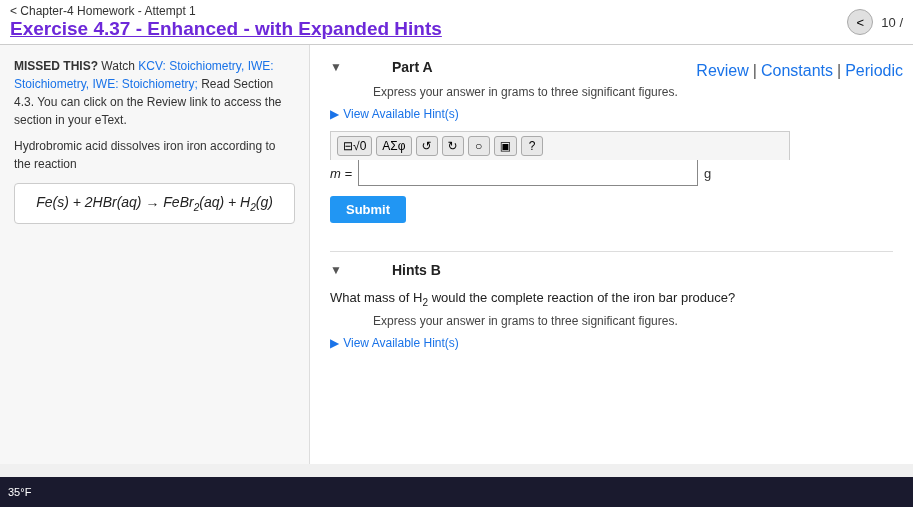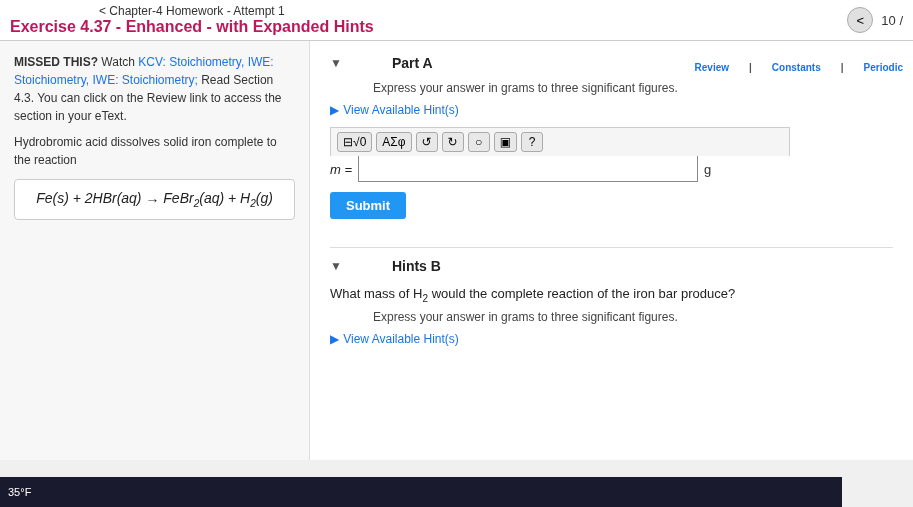--- a/index.html
+++ b/index.html
@@ -18,30 +18,30 @@
       background: #fff;
       border-bottom: 1px solid #ccc;
       padding: 4px 10px;
       display: flex;
       align-items: center;
       justify-content: space-between;
     }
     .top-bar-left {
       display: flex;
       flex-direction: column;
-      align-items: center;
     }
     .breadcrumb-text {
       font-size: 12px;
       color: #333;
     }
     .page-title-text {
-      font-size: 16px;
+      font-size: 19px;
       font-weight: bold;
-      color: #be185d;
+      color: #6d28d9;
+      text-decoration: underline;
     }
     .top-bar-right {
       display: flex;
       align-items: center;
       gap: 8px;
     }
     .nav-btn {
       background: #e0e0e0;
       border: 1px solid #aaa;
       border-radius: 50%;
@@ -63,25 +63,24 @@
       display: flex;
       height: calc(507px - 58px - 30px);
       background: #fff;
     }
 
     
     .top-links {
       position: absolute;
       top: 62px;
       right: 10px;
-      font-size: 10px;
+      font-size: 16px;
       color: #555;
       display: flex;
-      gap: 20px;
-      font-weight: bold;
+      gap: 4px;
     }
     .top-links a {
       color: #1a73e8;
       text-decoration: none;
       cursor: pointer;
     }
     .top-links-sep { color: #555; }
 
     
     .left-panel {
@@ -241,21 +240,21 @@
     }
 
     
     .part-b-section { margin-top: 4px; }
 
     
     .taskbar {
       position: absolute;
       bottom: 0;
       left: 0;
-      width: 842px;
+      width: 913px;
       height: 30px;
       background: #1a1a2e;
       display: flex;
       align-items: center;
       padding: 0 8px;
       gap: 6px;
     }
     .taskbar-temp {
       color: #fff;
       font-size: 11px;
@@ -293,21 +292,21 @@
   <div class="left-panel">
     <div class="missed-this">
       <p>
         <strong>MISSED THIS?</strong>
         <span> Watch </span>
         <a>KCV: Stoichiometry,</a>
         <a>IWE: Stoichiometry,</a>
         <a>IWE: Stoichiometry;</a>
         <span>Read Section 4.3. You can click on the Review link to access the section in your eText.</span>
       </p>
-      <p style="margin-top:8px;">Hydrobromic acid dissolves solid iron complete to the reaction</p>
+      <p style="margin-top:8px;">Hydrobromic acid dissolves iron iron according to the reaction</p>
     </div>
     <div class="reaction-box">
       <span>
         Fe(s) + 2HBr(aq) → FeBr<sub>2</sub>(aq) + H<sub>2</sub>(g)
       </span>
     </div>
   </div>
 
   <div class="right-panel">
 

